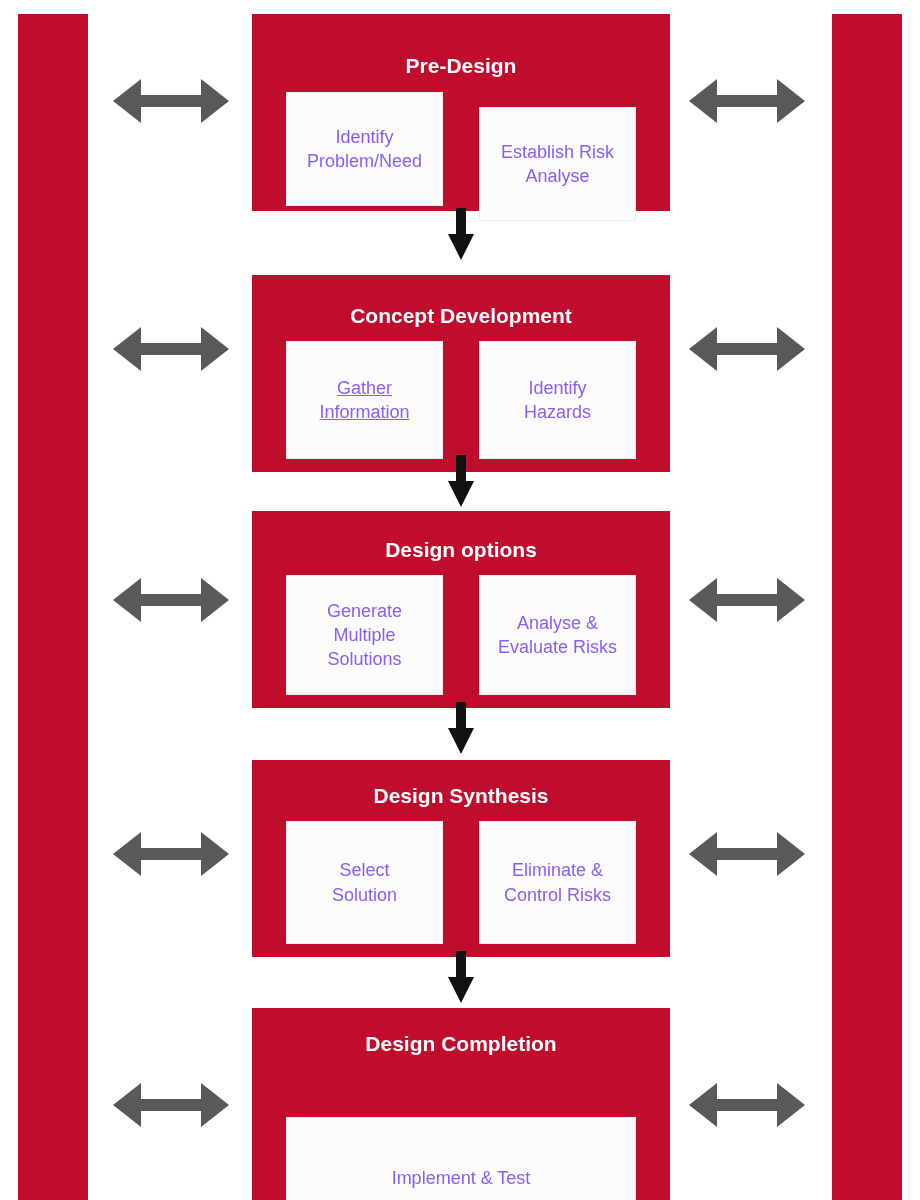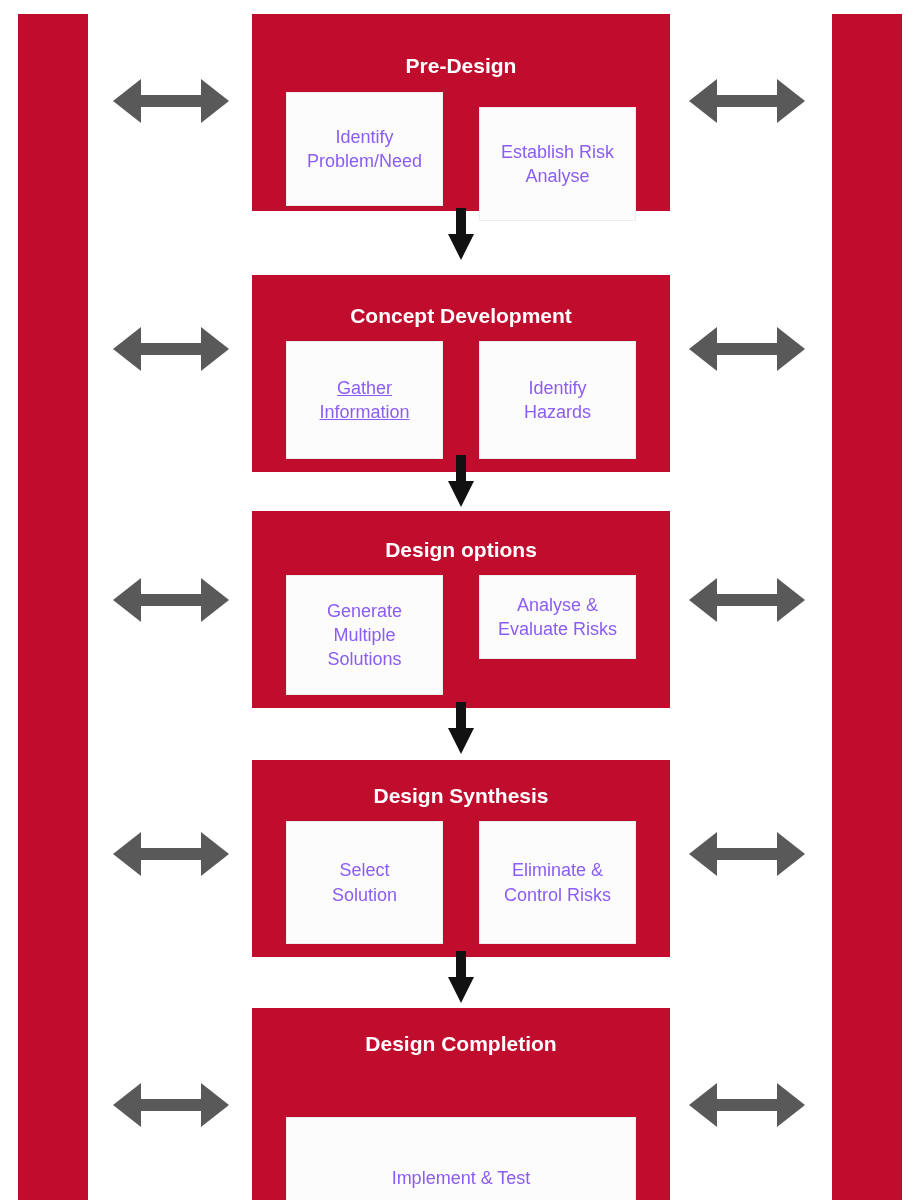--- a/index.html
+++ b/index.html
@@ -232,21 +232,21 @@
   <div class="stage" style="top:511px; height:197px;">
     <div class="stage-title" style="top:27px;">Design options</div>
     <div class="substeps" style="top:64px; height:120px;">
       <div class="substep half" style="height:120px;">
         <span>
           <span>Generate</span><br>
           <span>Multiple</span><br>
           <span>Solutions</span>
         </span>
       </div>
-      <div class="substep half" style="height:84px;">
+      <div class="substep half" style="height:120px;">
         <span>
           <span>Analyse &amp;</span><br>
           <span>Evaluate Risks</span>
         </span>
       </div>
     </div>
   </div>
 
   <div class="dbl-arrow" style="left:113px; top:578px;">
     <div class="head-l"></div>

